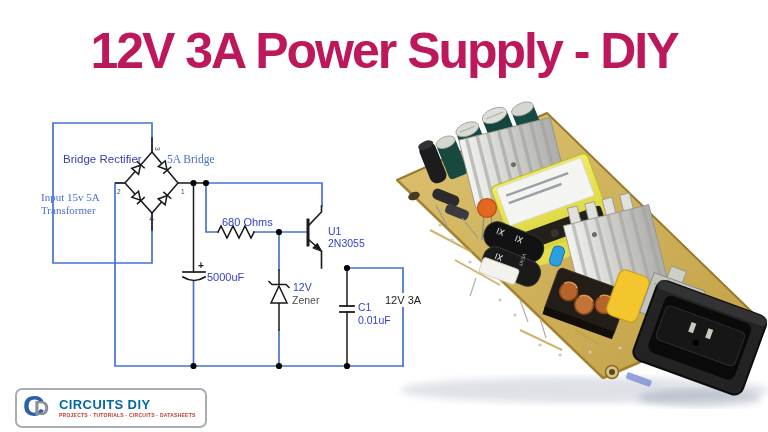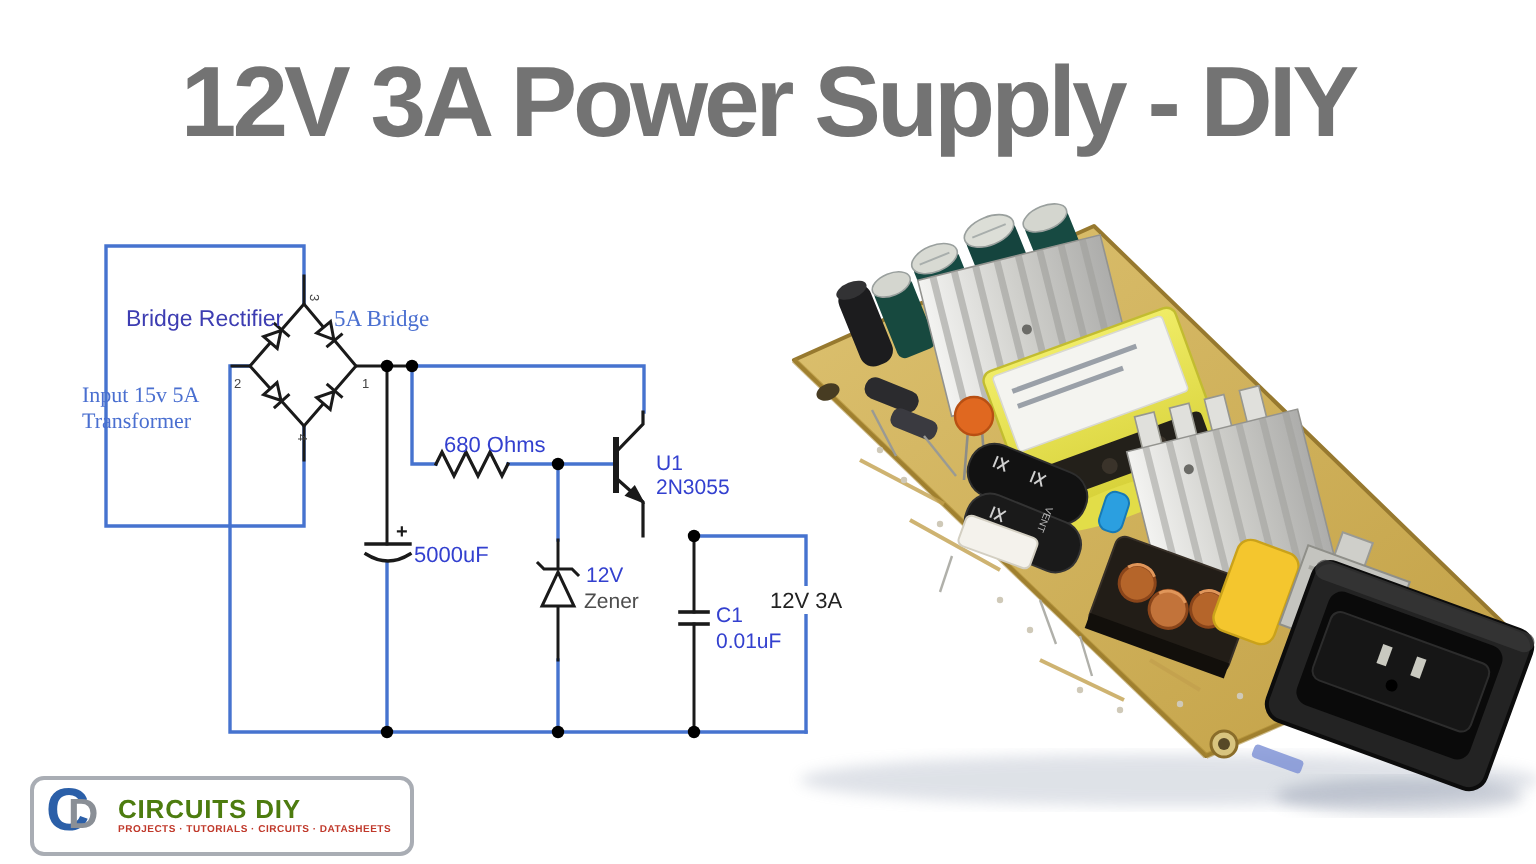--- a/index.html
+++ b/index.html
@@ -1,32 +1,32 @@
 <!DOCTYPE html>
 <html><head>
 <meta charset="utf-8">
 <style>
   html,body{margin:0;padding:0;}
   body{width:768px;height:432px;background:#ffffff;overflow:hidden;position:relative;
        font-family:"Liberation Sans",sans-serif;}
   .title{position:absolute;left:0;top:22px;width:768px;text-align:center;
-         font-size:50px;font-weight:800;letter-spacing:-2px;color:#737373;
+         font-size:50px;font-weight:800;letter-spacing:-2px;color:#be185d;
          font-family:"Liberation Sans",sans-serif;}
   svg{position:absolute;left:0;top:0;}
   .lbl-sans{font-family:"Liberation Sans",sans-serif;}
   .lbl-serif{font-family:"Liberation Serif",serif;}
   
   .logo{position:absolute;left:15px;top:388px;height:32px;background:#fff;
         border:2px solid #a9adb4;border-radius:7px;display:flex;align-items:center;
         gap:6px;padding:2px 9px 2px 6px;}
   .monogram{position:relative;width:30px;height:32px;}
   .mono-c{position:absolute;left:0;top:-3px;font-size:30px;font-weight:800;color:#2b5fa8;}
   .mono-d{position:absolute;left:11px;top:4px;font-size:21px;font-weight:800;color:#8a8f96;}
   .logo-text{display:flex;flex-direction:column;justify-content:center;}
-  .logo-name{font-size:13px;font-weight:800;letter-spacing:.4px;color:#4d7c0f;line-height:14px;}
+  .logo-name{font-size:13px;font-weight:800;letter-spacing:.4px;color:#0369a1;line-height:14px;}
   .logo-tagline{font-size:5px;font-weight:700;letter-spacing:.25px;color:#c0392b;line-height:6px;}
 </style>
 </head>
 <body>
 
 <div class="title">12V 3A Power Supply - DIY</div>
 
 <svg width="768" height="432" viewBox="0 0 768 432">
   <defs>
     <linearGradient id="pcbGrad" x1="0" y1="0" x2="1" y2="1">

